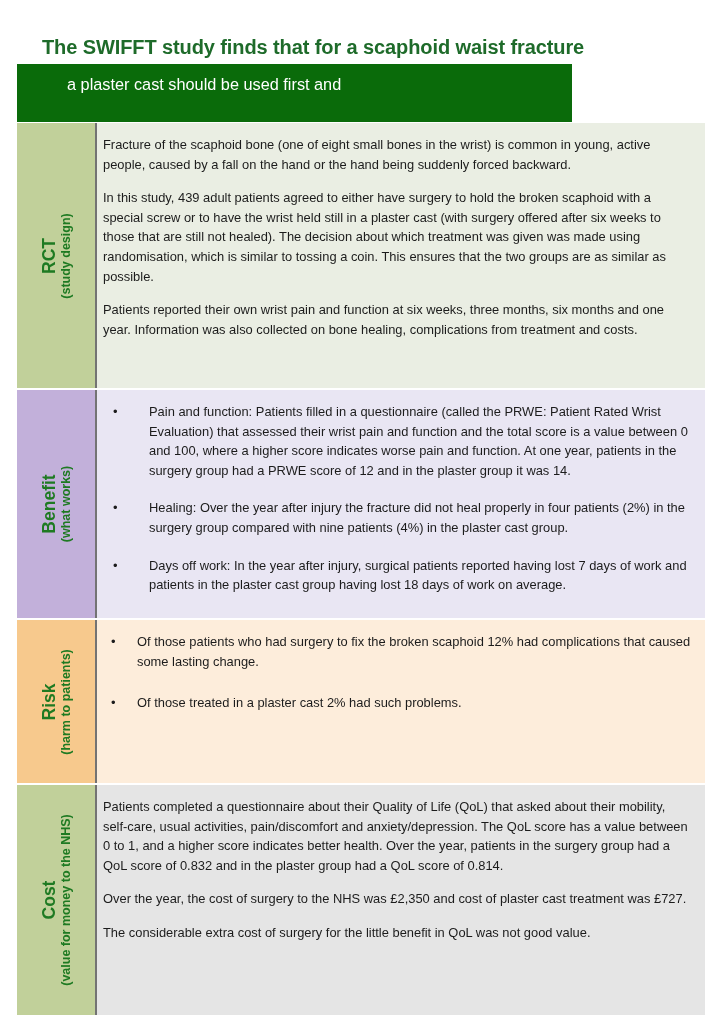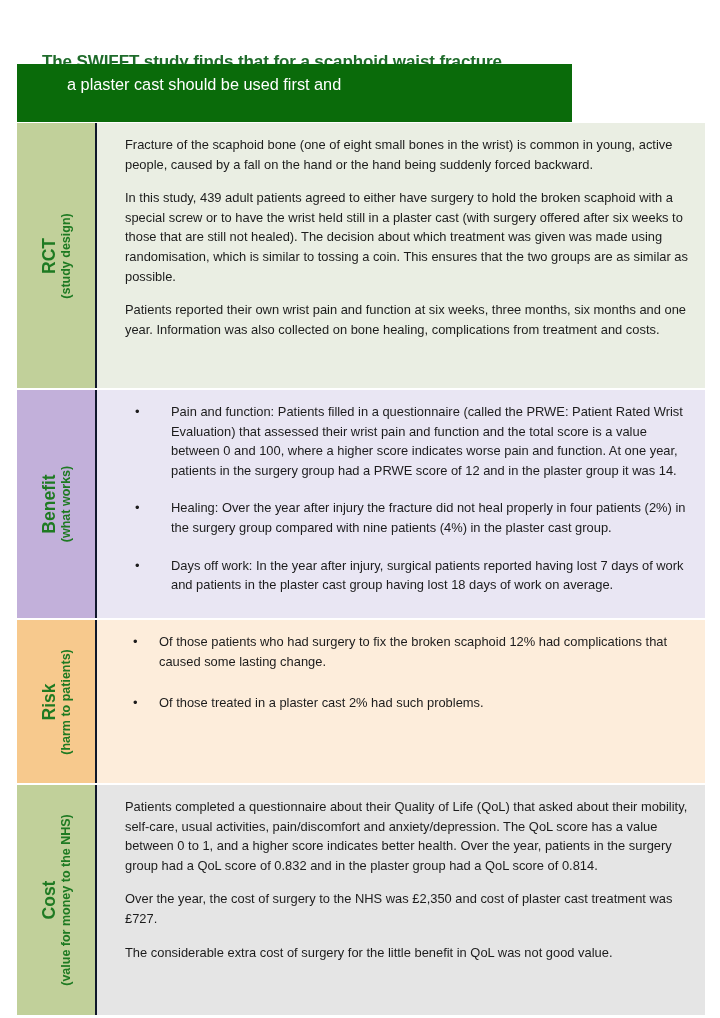--- a/index.html
+++ b/index.html
@@ -20,23 +20,23 @@
     width: 720px;
     height: 1018px;
     box-sizing: border-box;
     padding: 0;
   }
 
   
   .title {
     position: absolute;
     left: 42px;
-    top: 52px;
+    top: 36px;
     width: 640px;
-    font-size: 17px;
+    font-size: 20px;
     font-weight: bold;
     color: #1e6b2a;
     letter-spacing: -0.1px;
     white-space: nowrap;
   }
 
   
   .headline-band {
     position: absolute;
     left: 17px;
@@ -98,22 +98,22 @@
   }
   .sec-label .rot .lab-sub {
     display: block;
     font-size: 12.5px;
     line-height: 15px;
   }
 
   .sec-body {
     flex: 1 1 auto;
     box-sizing: border-box;
-    padding: 12px 14px 10px 28px;
-    border-left: 2px solid #0f172a;
+    padding: 12px 14px 10px 6px;
+    border-left: 2px solid #737373;
   }
 
   .para {
     font-size: 12.9px;
     line-height: 19.6px;
     margin: 0 0 14px 0;
     color: #1c1c1c;
   }
   .para:last-child { margin-bottom: 0; }
 

